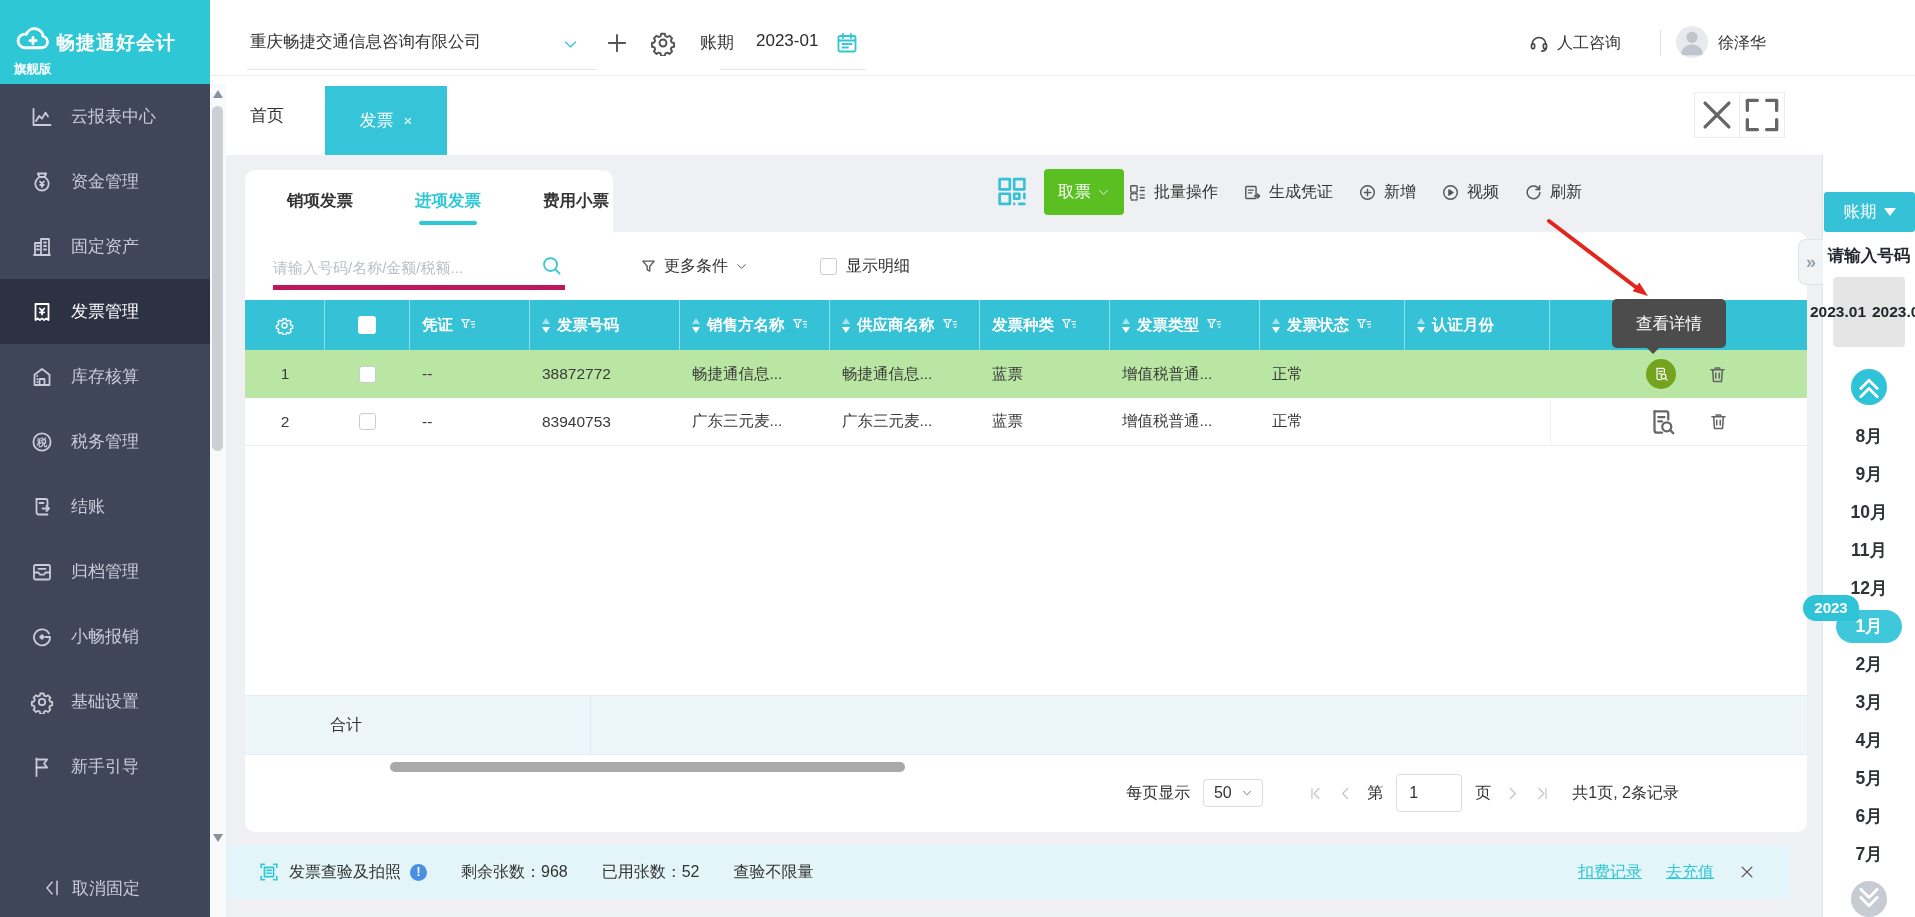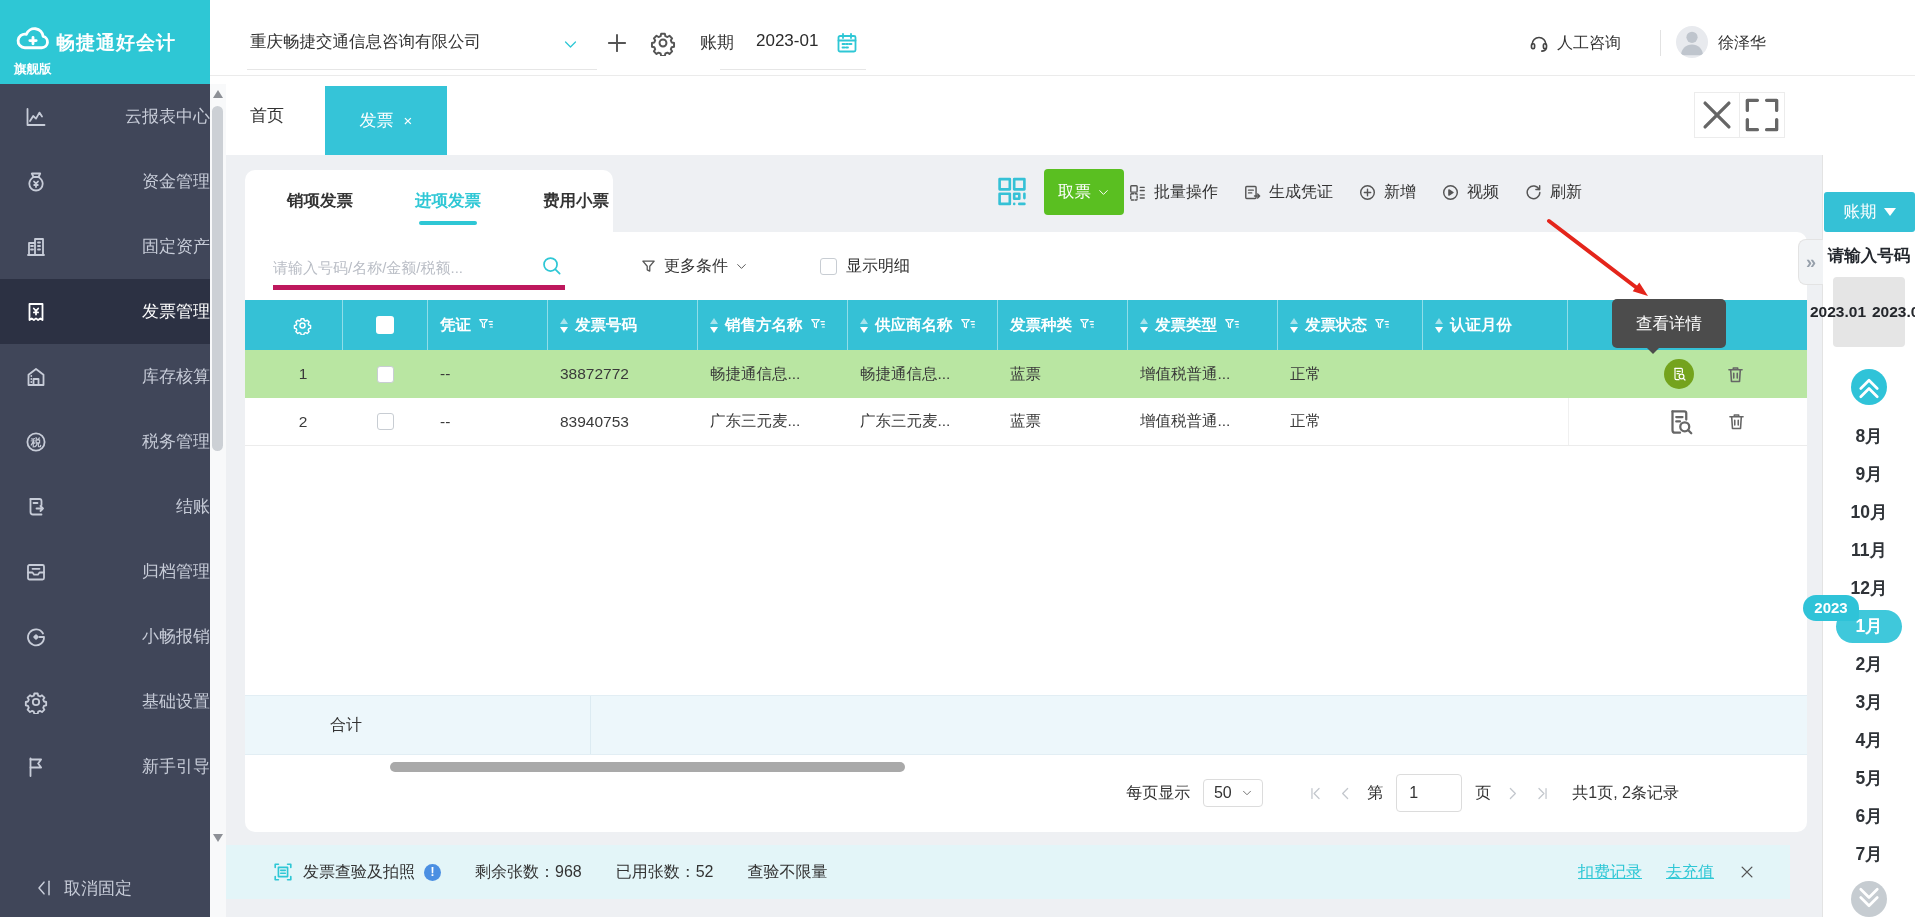--- a/index.html
+++ b/index.html
@@ -39,25 +39,25 @@
   .tab-plain { position:absolute; left:40px; top:0; height:100%; display:flex; align-items:center; font-size:17px; color:#333; cursor:pointer; }
   .tab-active { position:absolute; left:115px; top:10px; width:122px; height:69px; background:#35c4d8; color:#fff; display:flex; align-items:center; justify-content:center; gap:10px; font-size:17px; cursor:pointer; }
   .tab-close-x { font-size:15px; }
   .winbox { position:absolute; top:16px; width:46px; height:46px; background:#fff; border:1px solid #ececec; display:flex; align-items:center; justify-content:center; color:#666; cursor:pointer; }
   .winbox svg { width:17px; height:17px; }
   .win-close { left:1484px; }
   .win-fs { left:1529px; }
 
   
   .sidebar { position:absolute; left:0; top:84px; width:210px; height:833px; background:#404659; z-index:5; }
-  .side-item { height:65px; display:flex; align-items:center; padding-left:24px; gap:17px; color:#c7ccd8; font-size:17px; cursor:pointer;justify-content:space-between; }
+  .side-item { height:65px; display:flex; align-items:center; padding-left:30px; gap:17px; color:#c7ccd8; font-size:17px; cursor:pointer; }
   .side-item.active { background:#2c3143; color:#fff; }
   .side-icon { width:24px; height:24px; flex:0 0 24px; }
   .side-icon svg { width:100%; height:100%; }
-  .side-pinned { position:absolute; left:8px; bottom:0; width:100%; height:58px; display:flex; align-items:center; padding-left:26px; gap:10px; color:#c7ccd8; font-size:17px; cursor:pointer; }
+  .side-pinned { position:absolute; left:16px; bottom:0; width:100%; height:58px; display:flex; align-items:center; padding-left:26px; gap:10px; color:#c7ccd8; font-size:17px; cursor:pointer; }
   .side-pinned .side-icon { width:20px; height:20px; flex:0 0 20px; }
   .side-rail { position:absolute; left:210px; top:84px; width:16px; height:833px; background:#f8f9fa; z-index:5; }
   .rail-up { position:absolute; left:3px; top:6px; width:0; height:0; border-left:5px solid transparent; border-right:5px solid transparent; border-bottom:8px solid #8d9096; }
   .rail-thumb { position:absolute; left:2px; top:22px; width:11px; height:345px; background:#ccd0d5; border-radius:6px; }
   .rail-down { position:absolute; left:3px; top:750px; width:0; height:0; border-left:5px solid transparent; border-right:5px solid transparent; border-top:8px solid #8d9096; }
 
   
   .content { position:absolute; left:226px; top:155px; width:1689px; height:762px; background:#eef0f3; }
   .tabstrip { position:absolute; left:19px; top:15px; width:368px; height:62px; background:#fff; border-radius:10px 10px 0 0; display:flex; align-items:center; padding-left:42px; gap:62px; }
   .itab { position:relative; height:100%; display:flex; align-items:center; font-size:16.5px; font-weight:bold; color:#333; cursor:pointer; }
@@ -86,21 +86,21 @@
   .more-filter .ic { width:17px; height:17px; color:#555; }
   .more-filter .ic svg { width:100%; height:100%; }
   .more-filter .lb { font-size:16px; color:#333; }
   .more-filter .chev { width:13px; height:13px; color:#555; }
   .detail-check { position:absolute; left:575px; top:24px; display:flex; align-items:center; gap:9px; cursor:pointer; }
   .checkbox { width:17px; height:17px; background:#fff; border:1px solid #c8cdd3; border-radius:3px; }
   .detail-check .lb { font-size:16px; color:#333; }
 
   
   .tbl { position:absolute; left:0; top:68px; width:1562px; }
-  .tr { display:grid; grid-template-columns:80px 85px 120px 150px 150px 150px 130px 150px 145px 145px 1fr;padding-left:18px; }
+  .tr { display:grid; grid-template-columns:80px 85px 120px 150px 150px 150px 130px 150px 145px 145px 1fr; }
   .thead { height:50px; background:#35c1d6; }
   .th { display:flex; align-items:center; padding-left:12px; color:#fff; font-size:15.5px; font-weight:bold; border-right:1px solid rgba(255,255,255,.45); white-space:nowrap; overflow:hidden; }
   .th:last-child { border-right:none; }
   .th.center { justify-content:center; padding-left:0; }
   .sorter { display:flex; flex-direction:column; gap:3px; margin-right:7px; flex:0 0 auto; }
   .tri-up { width:0; height:0; border-left:4.5px solid transparent; border-right:4.5px solid transparent; border-bottom:6px solid rgba(255,255,255,.55); }
   .tri-dn { width:0; height:0; border-left:4.5px solid transparent; border-right:4.5px solid transparent; border-top:6px solid #fff; }
   .hfunnel { width:16px; height:16px; margin-left:7px; color:#fff; flex:0 0 auto; }
   .hfunnel svg { width:100%; height:100%; }
   .hgear { width:19px; height:19px; color:#fff; }
@@ -127,21 +127,21 @@
   .pagination { position:absolute; top:542px; right:128px; display:flex; align-items:center; gap:13px; font-size:16px; color:#333; }
   .pgselect { width:60px; height:28px; border:1px solid #dcdcdc; border-radius:4px; display:flex; align-items:center; justify-content:center; gap:9px; cursor:pointer; }
   .pgselect .chev { width:12px; height:12px; color:#666; }
   .pg-ic { width:17px; height:17px; color:#c3c7cd; cursor:pointer; }
   .pg-ic svg { width:100%; height:100%; }
   .pg-gap { width:18px; }
   .pg-input { width:66px; height:38px; border:1px solid #dcdcdc; border-radius:4px; text-align:left; padding-left:12px; font-size:16px; color:#333; outline:none; font-family:inherit; }
   .pg-total { margin-left:8px; white-space:nowrap; }
 
   
-  .bottombar { position:absolute; left:0px; top:690px; width:1564px; height:54px; background:#e3f5f8; display:flex; align-items:center; padding-left:46px; gap:34px; }
+  .bottombar { position:absolute; left:0px; top:690px; width:1564px; height:54px; background:#e3f5f8; display:flex; align-items:center; padding-left:32px; gap:34px; }
   .bb-title { display:flex; align-items:center; gap:9px; }
   .bb-title .ic { width:22px; height:22px; color:#2ec7d5; }
   .bb-title .ic svg { width:100%; height:100%; }
   .bb-title .lb { font-size:16px; color:#333; }
   .bb-info { width:17px; height:17px; border-radius:50%; background:#4b8fe2; color:#fff; font-size:12px; font-weight:bold; display:flex; align-items:center; justify-content:center; cursor:pointer; }
   .bb-counter { font-size:16px; color:#333; white-space:nowrap; }
   .bb-note { font-size:16px; color:#333; }
   .bb-right { position:absolute; right:34px; top:0; height:100%; display:flex; align-items:center; gap:24px; }
   .bb-link { font-size:16px; color:#2ec7d5; text-decoration:underline; cursor:pointer; }
   .bb-close { width:18px; height:18px; color:#555; cursor:pointer; }

